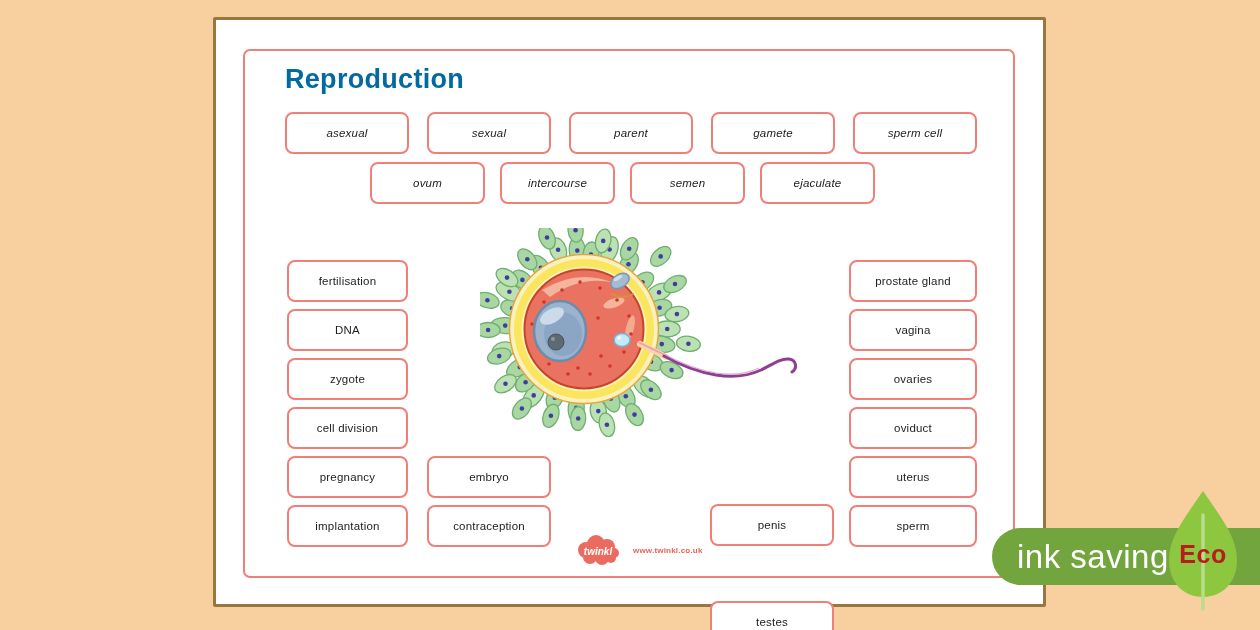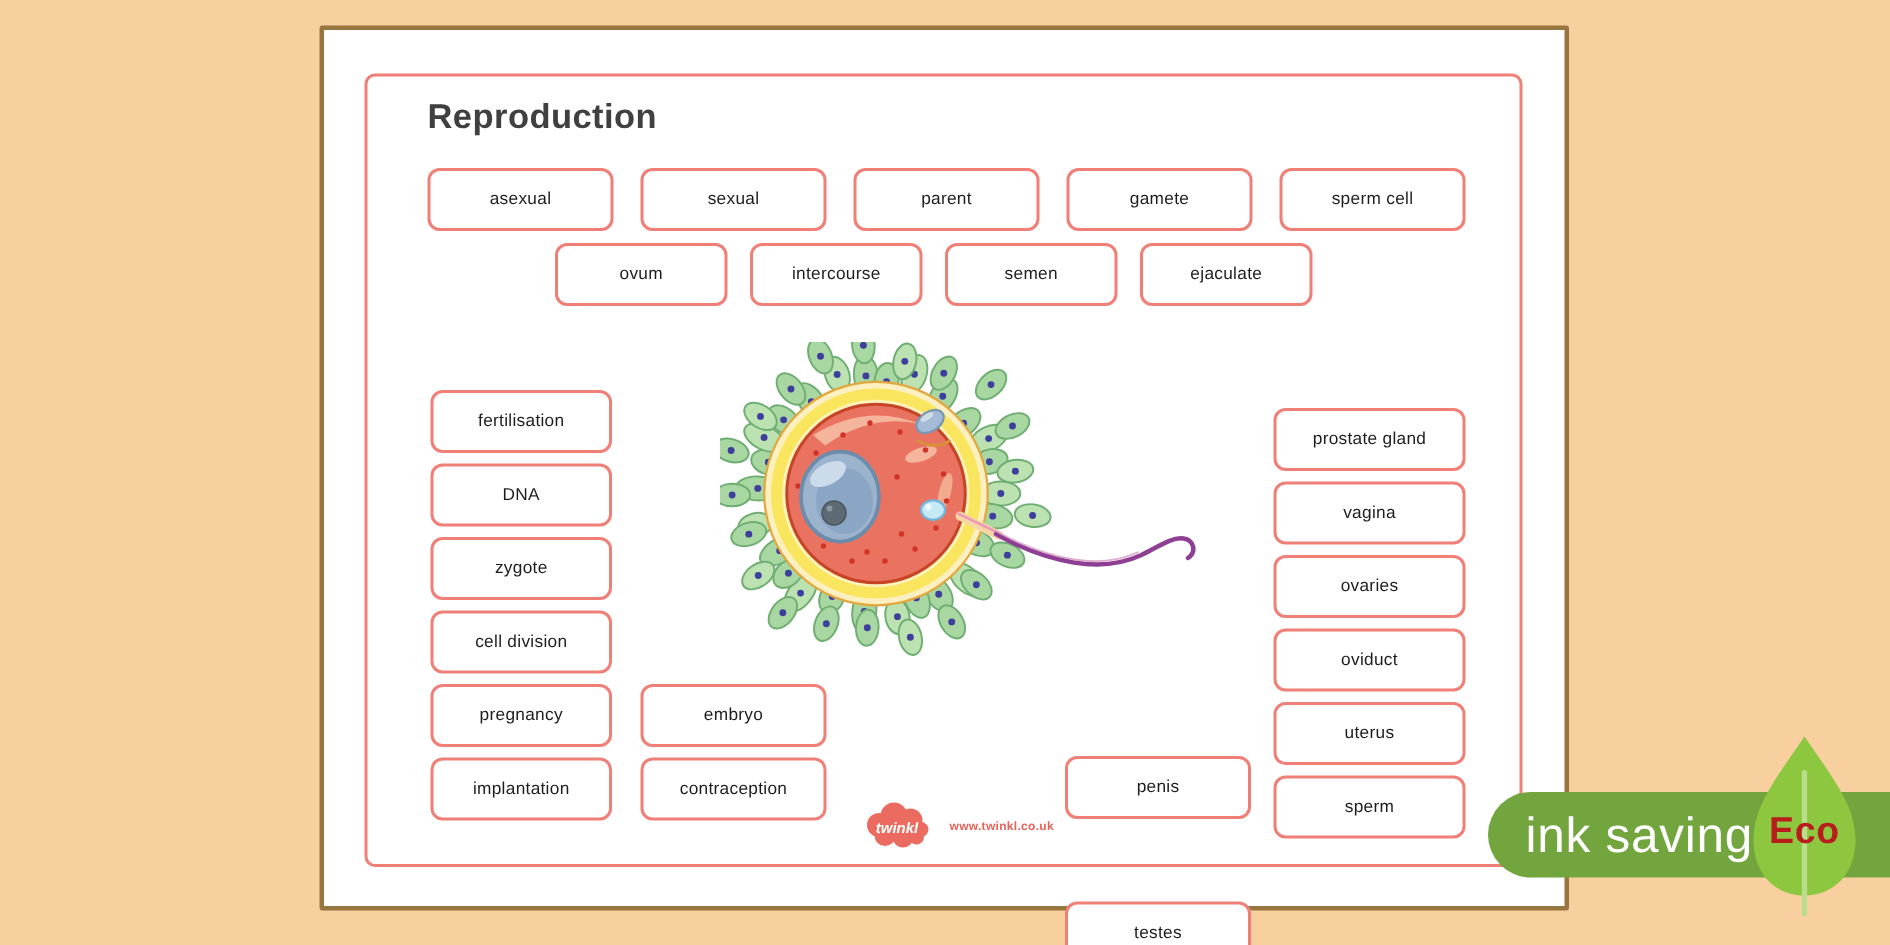--- a/index.html
+++ b/index.html
@@ -17,29 +17,29 @@
   .page{
     position:absolute;left:213px;top:17px;width:833px;height:590px;
     background:#ffffff;border:3px solid #97763f;border-radius:2px;
   }
   .frame{
     position:absolute;left:27px;top:29px;width:772px;height:529px;
     border:2px solid var(--red);border-radius:7px;
   }
   .title{
     position:absolute;left:69px;top:44px;
-    font-size:23px;font-weight:800;color:#404040;letter-spacing:.3px;
-  }
-
-  .word-row{position:absolute;display:flex;}
+    font-size:27px;font-weight:800;color:#0369a1;letter-spacing:.3px;
+  }
+
+  .word-row{position:absolute;display:flex;font-style:italic;}
   .word-col{position:absolute;display:flex;flex-direction:column;gap:7px;}
   #row1{left:69px;top:92px;gap:18px;}
   #row2{left:154px;top:142px;gap:15px;}
   #col-left{left:71px;top:240px;}
-  #col-right{left:633px;top:240px;margin-top:12px;}
+  #col-right{left:633px;top:240px;}
   #col-mid-left{left:211px;top:436px;}
   #col-mid-right{left:494px;top:436px;}
   #row1 .word-box{width:124px;}
   #row2 .word-box{width:115px;}
   #col-left .word-box{width:121px;}
   #col-right .word-box{width:128px;}
   #col-mid-left .word-box{width:124px;}
   #col-mid-right .word-box{width:124px;margin-top:48px;}
   .word-box{
     height:42px;background:#fff;border:2px solid var(--red);border-radius:8px;

